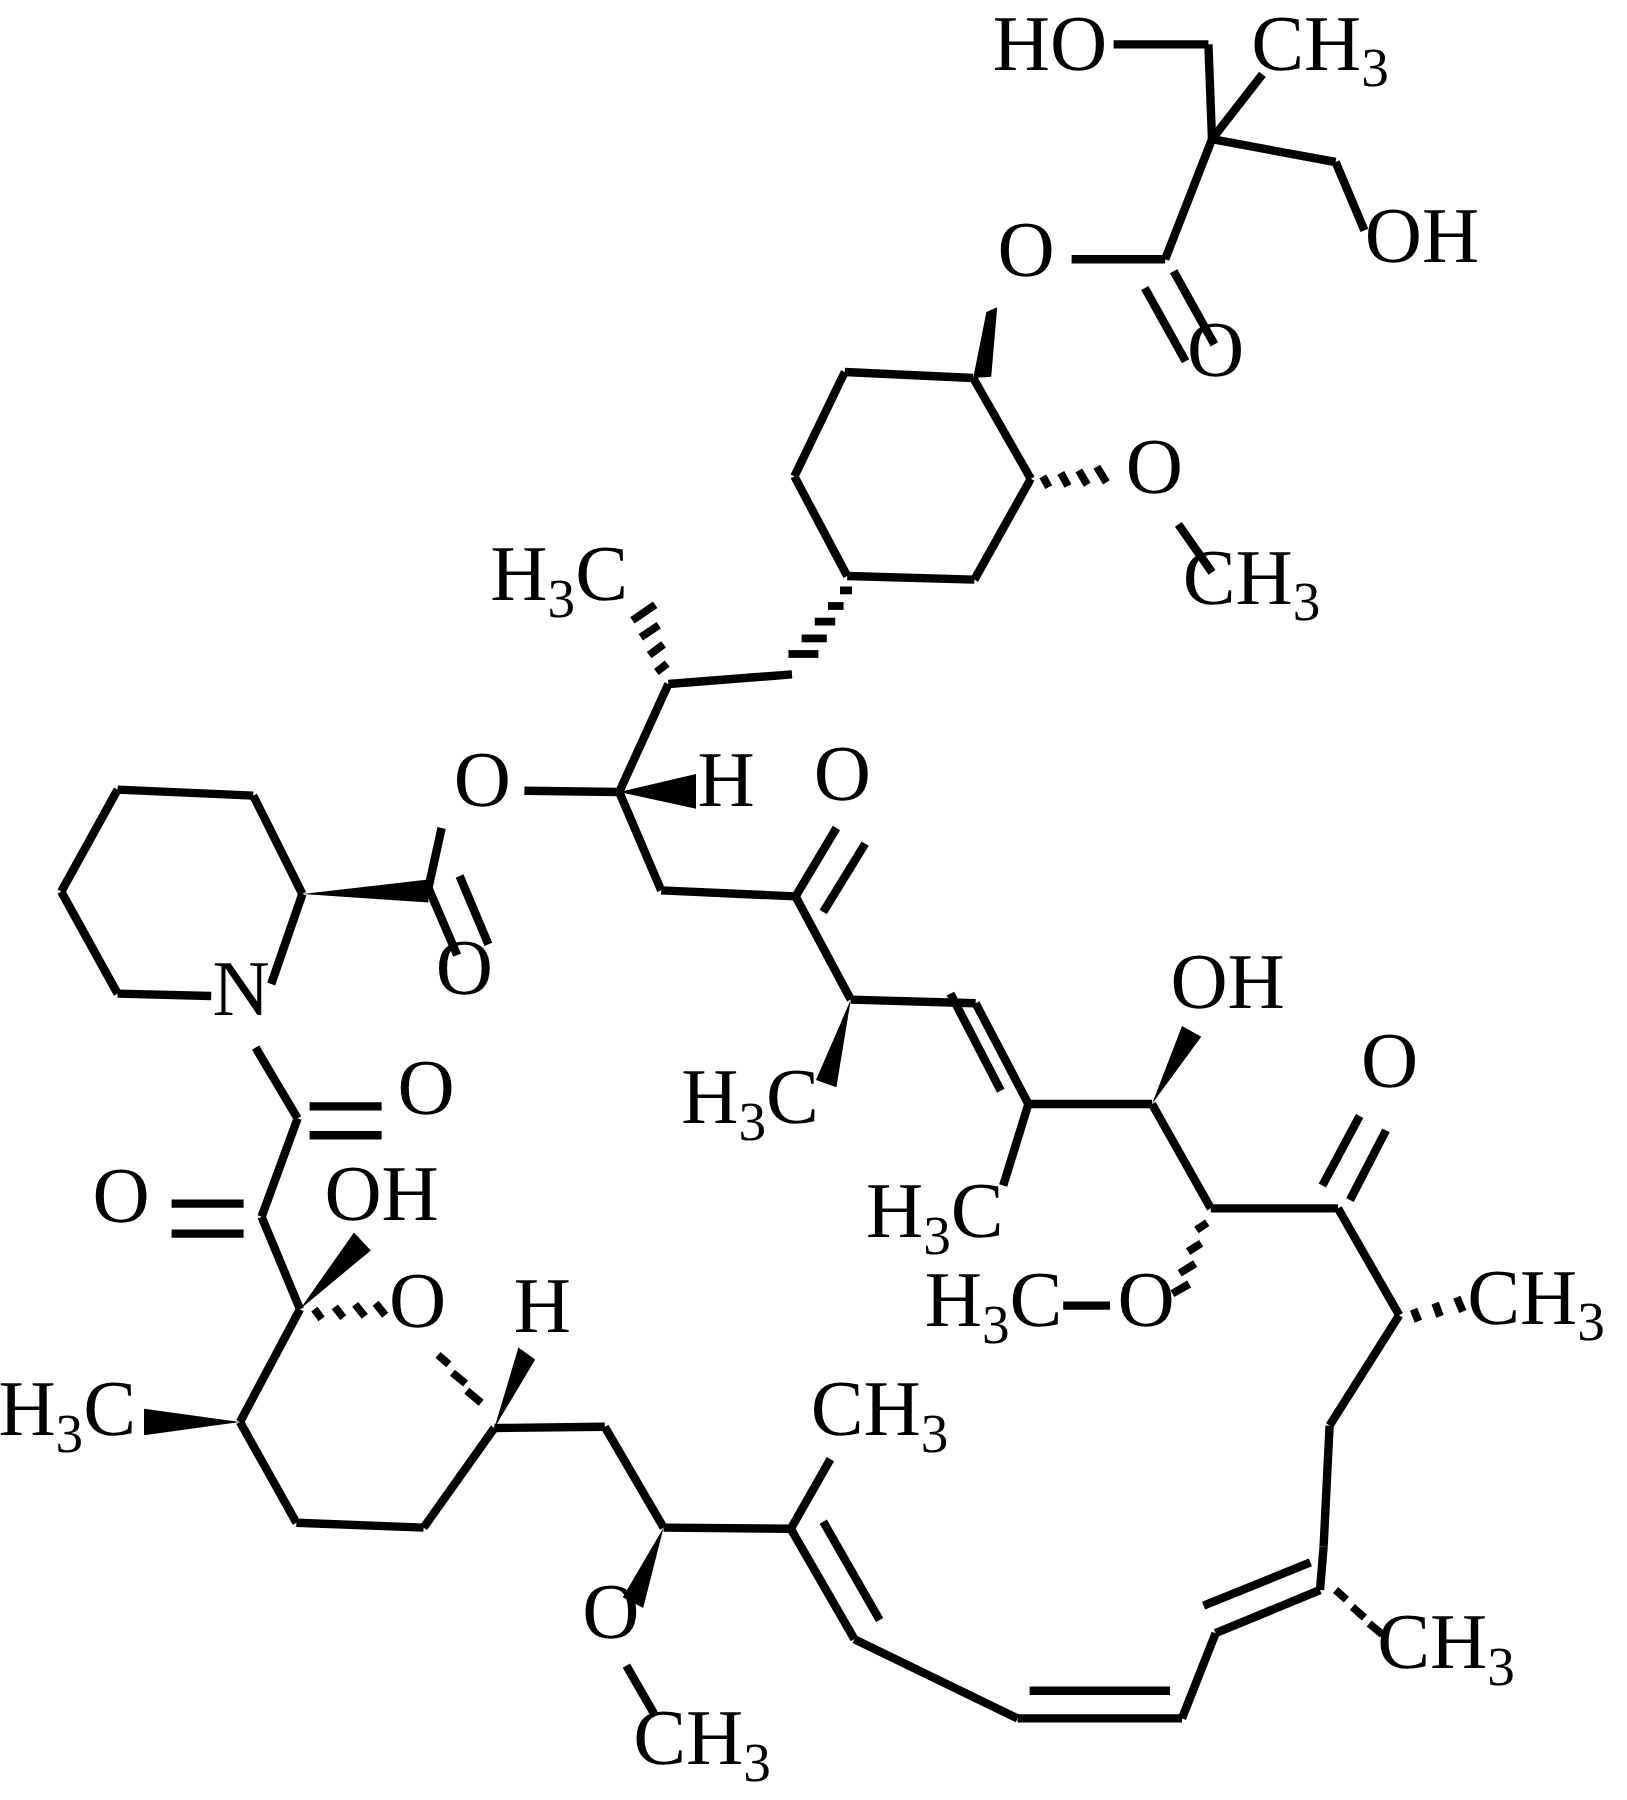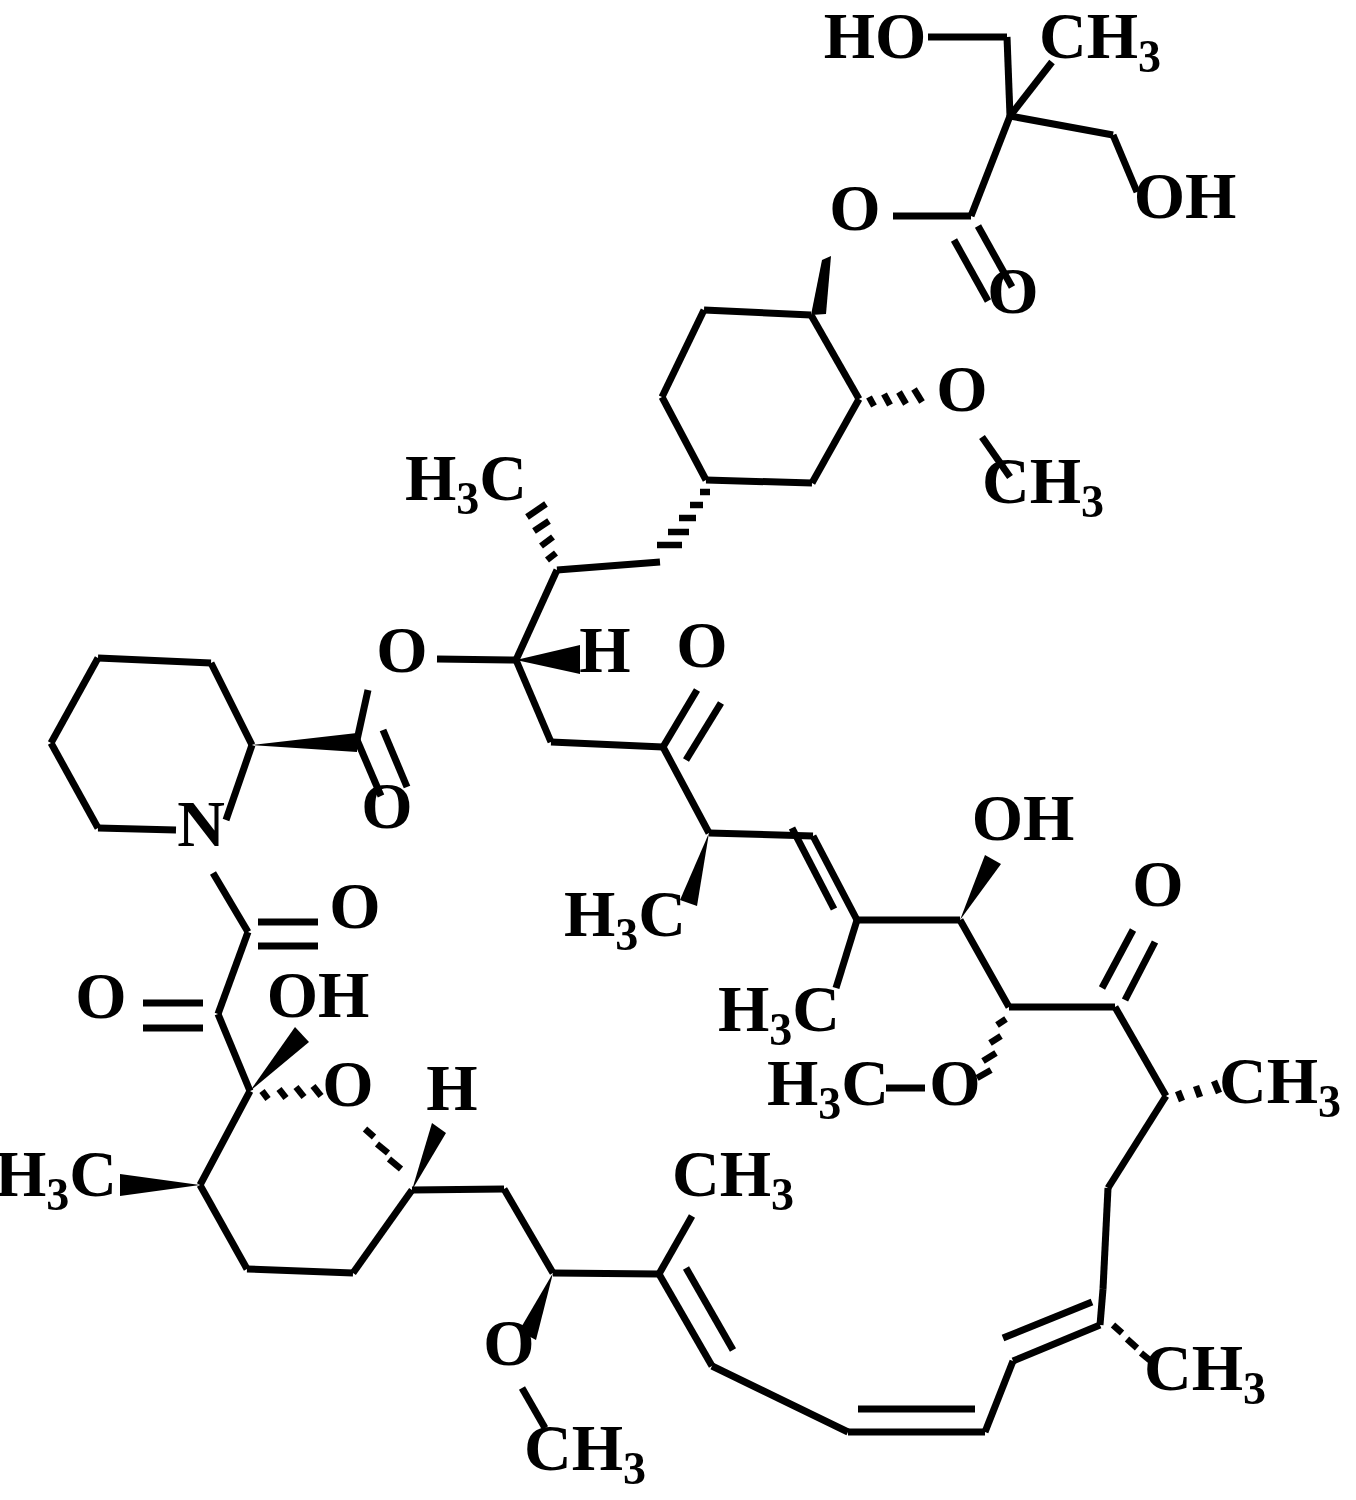--- a/index.html
+++ b/index.html
@@ -6,21 +6,20 @@
     margin: 0;
     padding: 0;
     background: #ffffff;
   }
   #canvas-wrap {
     position: relative;
     width: 1356px;
     height: 1500px;
     background: #ffffff;
     overflow: hidden;
-    font-weight: bold;
   }
   svg#structure {
     display: block;
     width: 1356px;
     height: 1500px;
     background: #ffffff;
   }
   .bond {
     stroke: #000000;
     stroke-width: 7;

